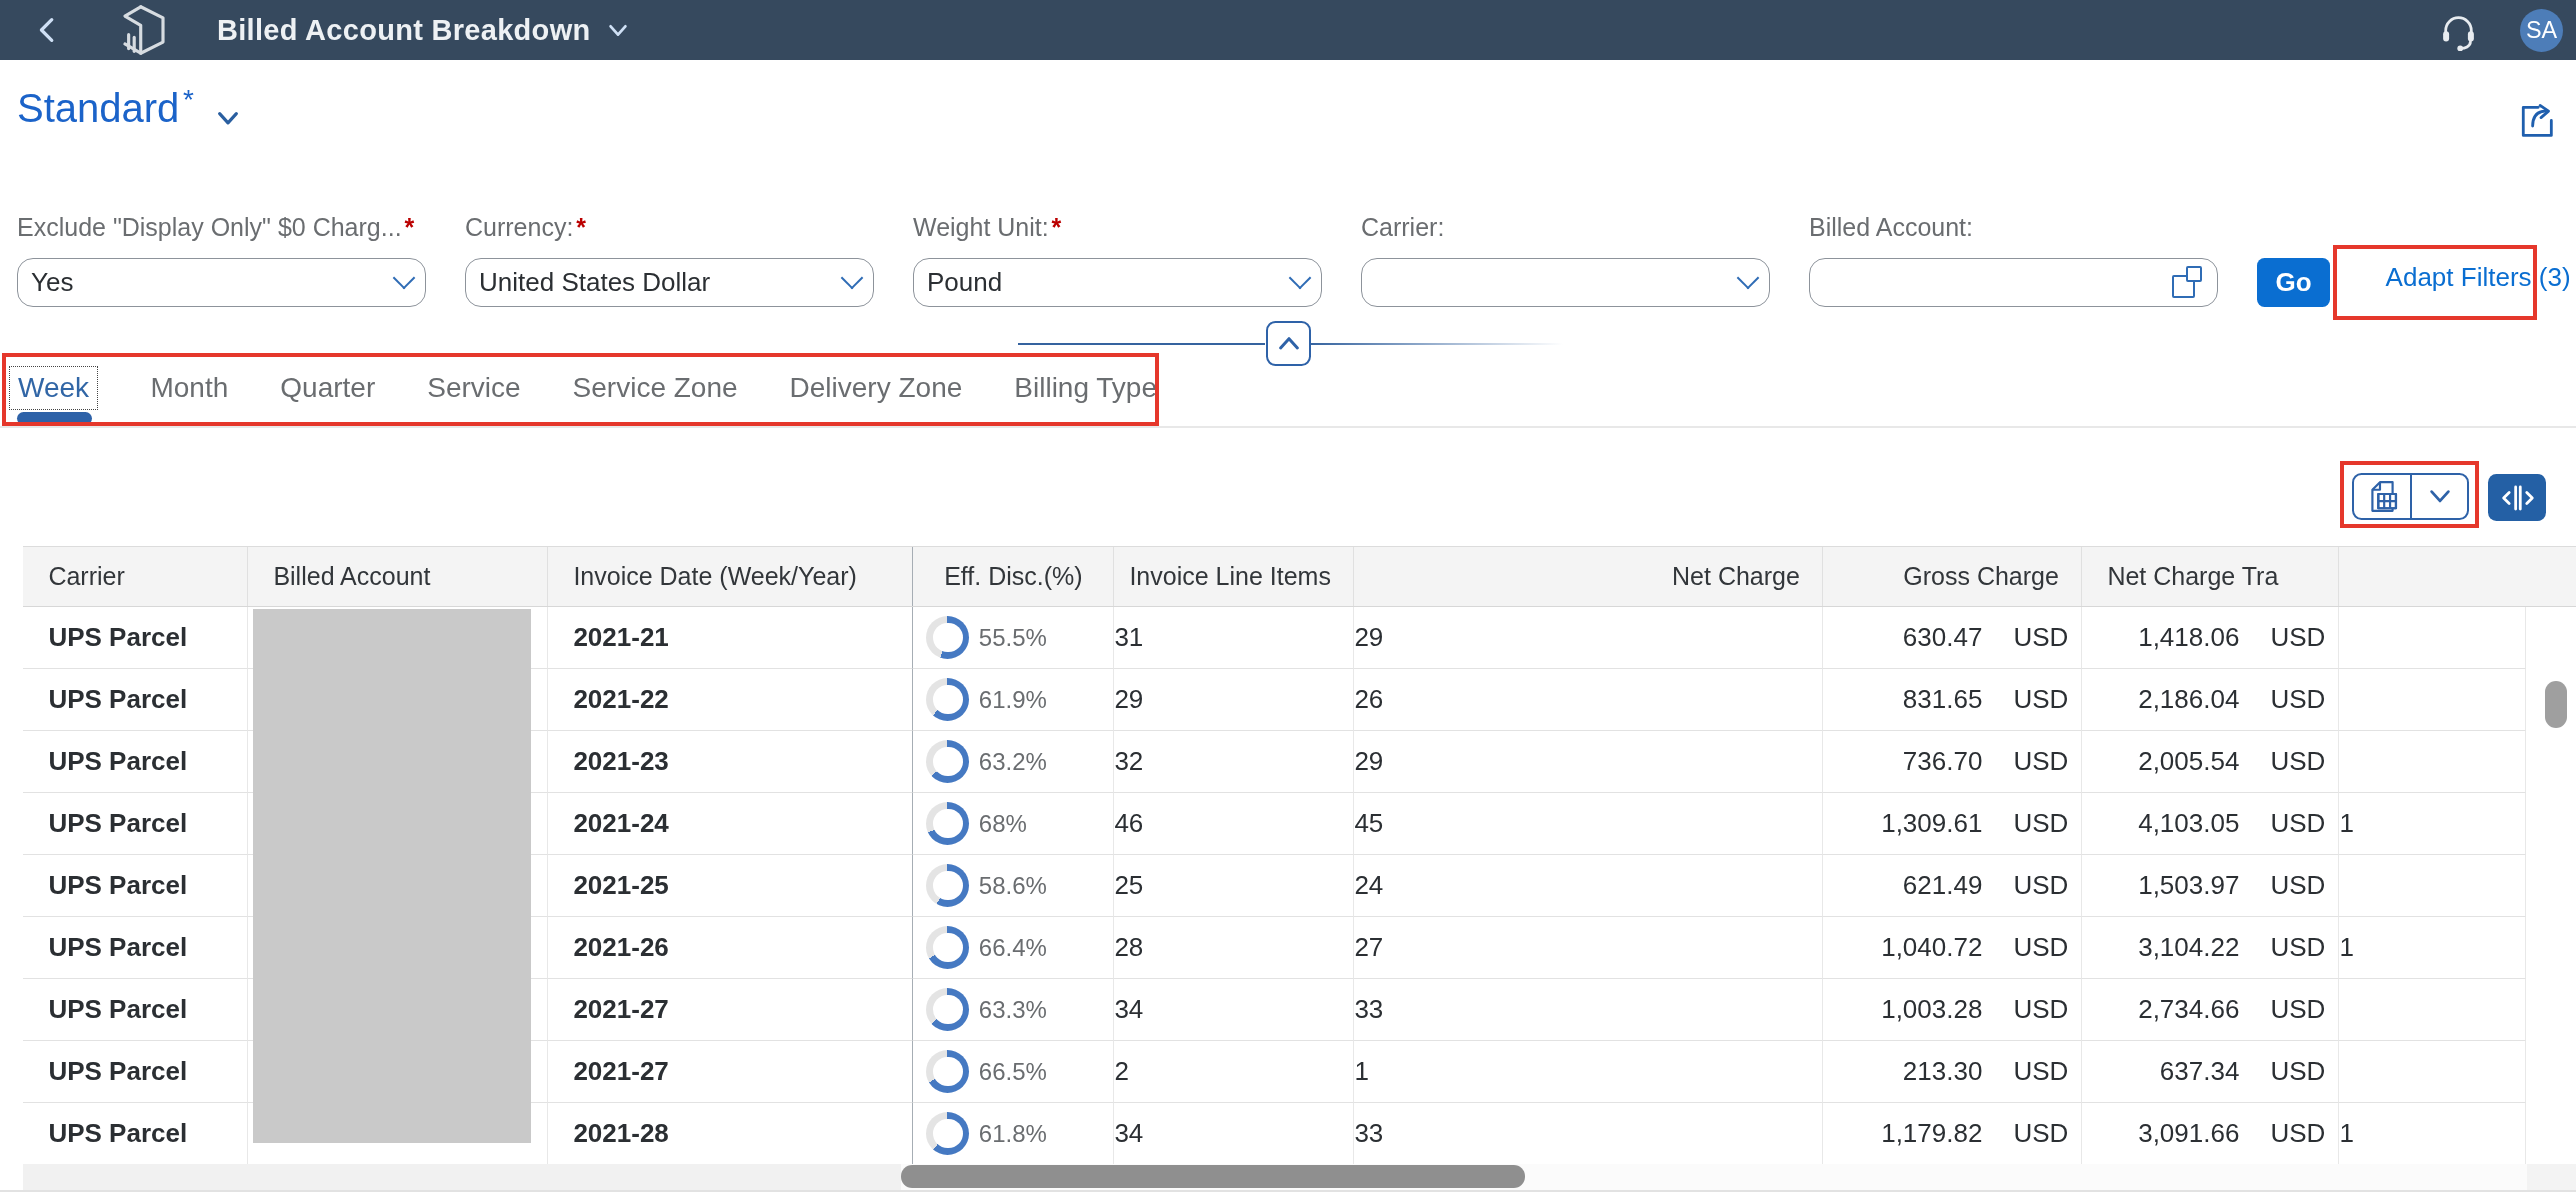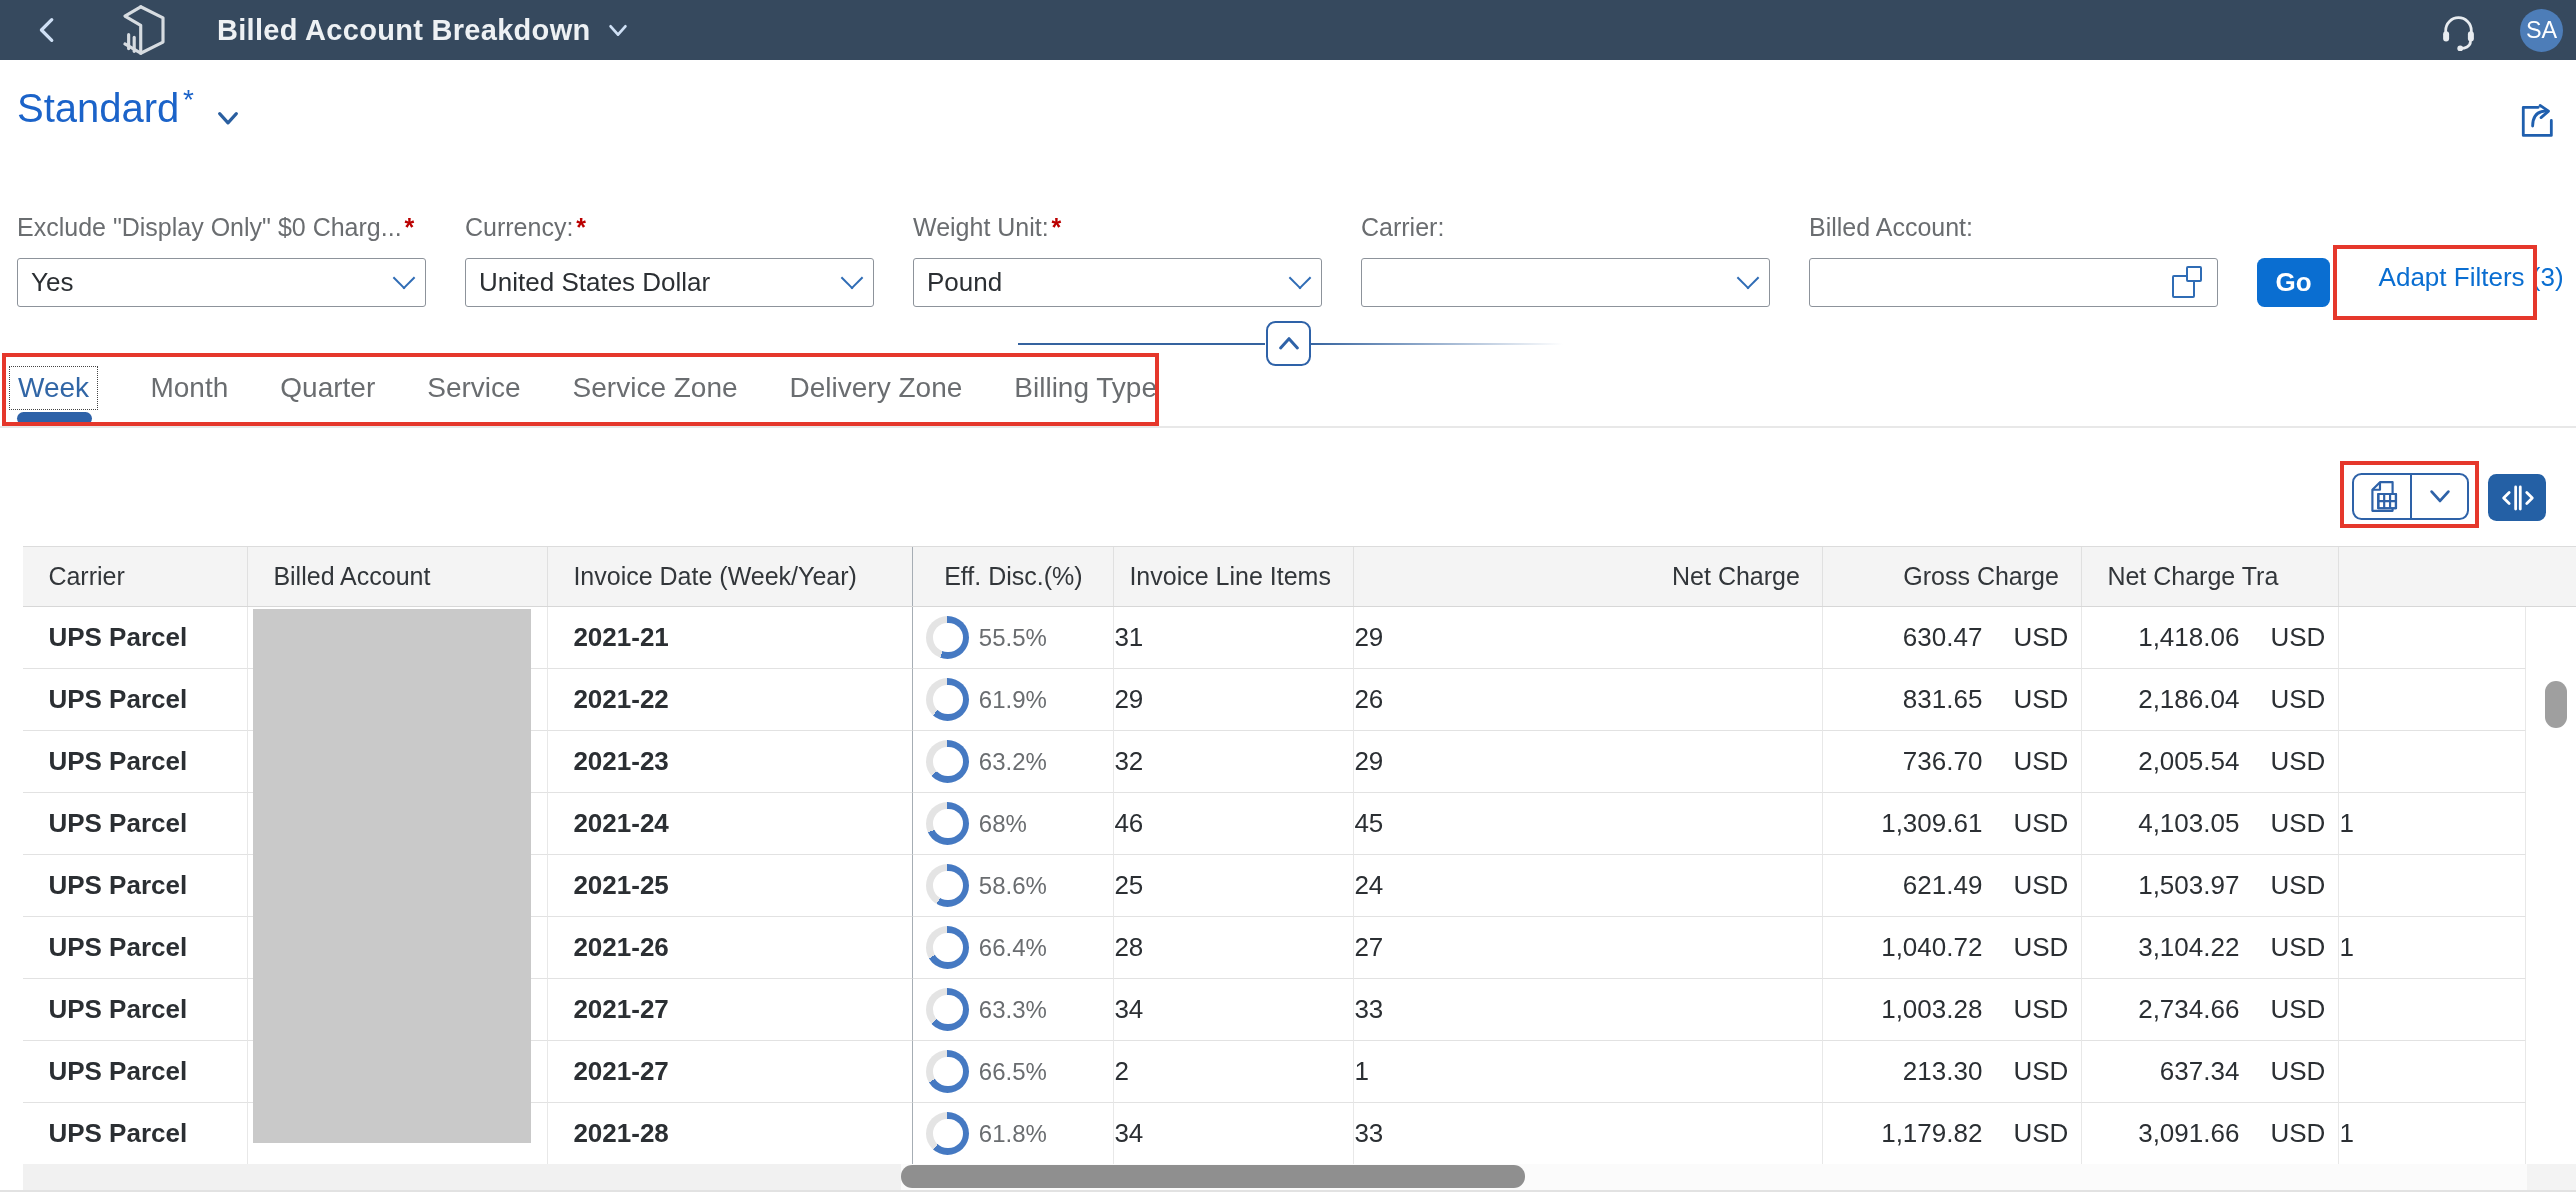--- a/index.html
+++ b/index.html
@@ -23,30 +23,30 @@
   .variant{position:absolute;left:17px;top:86px;display:flex;align-items:flex-start;}
   .variant-name{font-size:40px;color:#1b63c9;line-height:1.1;cursor:pointer;}
   .variant-star{font-size:28px;color:#1b63c9;margin-left:3.7px;margin-top:-1.9px;}
   .variant-caret{margin-left:20.6px;margin-top:20.6px;cursor:pointer;}
   .share-btn{position:absolute;left:2510px;top:95px;width:49px;height:49px;display:flex;align-items:center;justify-content:center;cursor:pointer;}
   
   .filterbar{position:absolute;left:17px;top:213px;display:flex;align-items:flex-start;}
   .fgroup{width:409px;margin-right:39px;}
   .flabel{font-size:25px;color:#6a6d70;white-space:nowrap;height:41px;}
   .freq{color:#bb0000;font-weight:700;margin-left:2.8px;}
-  .ffield{margin-top:3.7px;height:49px;border:1.9px solid #8d939b;border-radius:3px;background:#fff;
+  .ffield{margin-top:3.7px;height:49px;border:1.9px solid #8d939b;border-radius:16px;background:#fff;
     display:flex;align-items:center;padding:0 13px;cursor:pointer;box-sizing:border-box;}
   .fvalue{flex:1;font-size:26px;color:#2b2f33;white-space:nowrap;overflow:hidden;}
   .chev-down{width:14px;height:14px;border-right:2.8px solid #2f6cb5;border-bottom:2.8px solid #2f6cb5;
     transform:rotate(45deg);margin-top:-7.5px;flex:none;}
   .vh-icon{position:relative;width:32px;height:32px;flex:none;}
   .vh-icon .big{position:absolute;left:0;top:8.4px;width:19px;height:19px;border:2.8px solid #2f6cb5;border-radius:1.9px;}
   .vh-icon .small{position:absolute;left:14px;top:0;width:12px;height:12px;border:2.8px solid #2f6cb5;border-radius:1.9px;background:#fff;}
   .go-btn{width:73px;height:49px;margin-top:45px;background:#0a6ed1;color:#fff;border:none;border-radius:7.5px;
-    font-size:26px;font-weight:700;font-family:inherit;cursor:pointer;margin-right:28px;}
+    font-size:26px;font-weight:700;font-family:inherit;cursor:pointer;margin-right:35px;}
   .adapt-wrap{margin-top:32px;position:relative;padding:17px 20.6px;}
   .adapt-link{font-size:26px;color:#0a6ed1;white-space:nowrap;cursor:pointer;}
   
   .hline-left{position:absolute;left:1018px;top:343px;width:247px;height:1.9px;background:#35639f;}
   .hline-right{position:absolute;left:1310px;top:343px;width:253px;height:1.9px;
     background:linear-gradient(to right,#35639f,rgba(53,99,159,0));}
   .collapse-btn{position:absolute;left:1266px;top:321px;width:45px;height:45px;background:#fff;
     border:2.8px solid #2e62a8;border-radius:9.4px;display:flex;align-items:center;justify-content:center;cursor:pointer;box-sizing:border-box;}
   
   .tabs-underline-page{position:absolute;left:0;top:426px;width:2576px;height:1.9px;background:#e8e8e8;}

